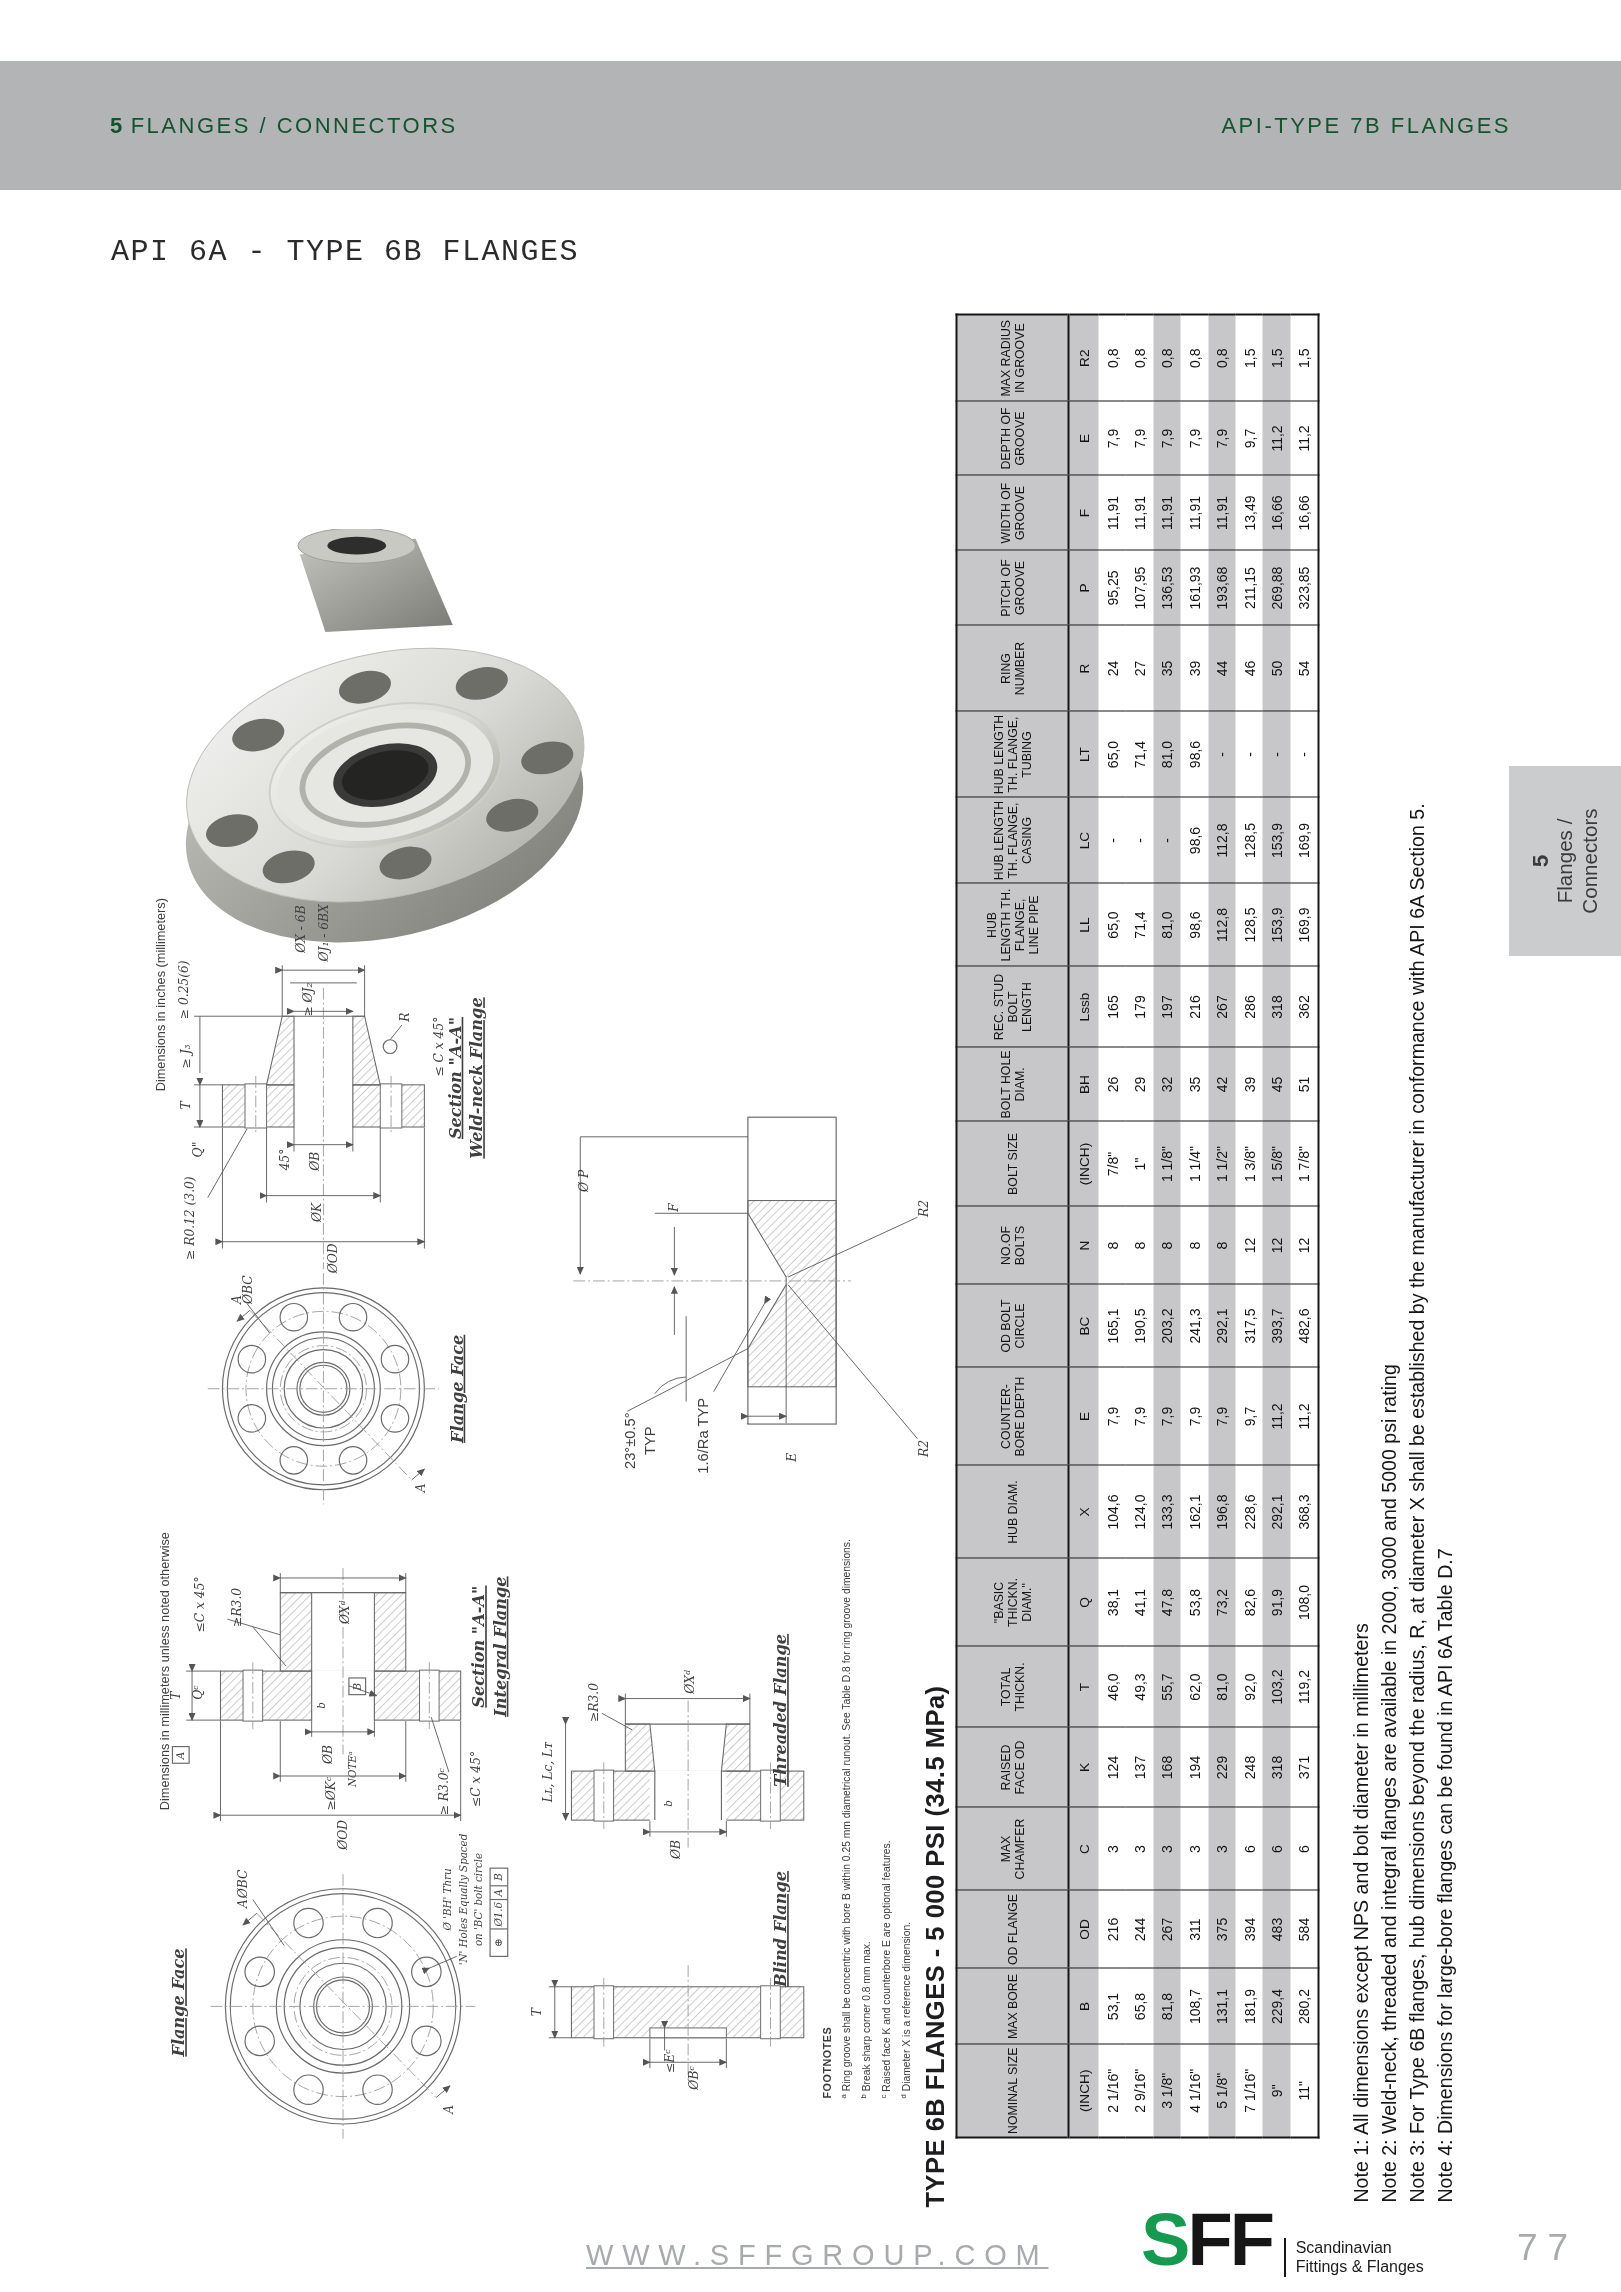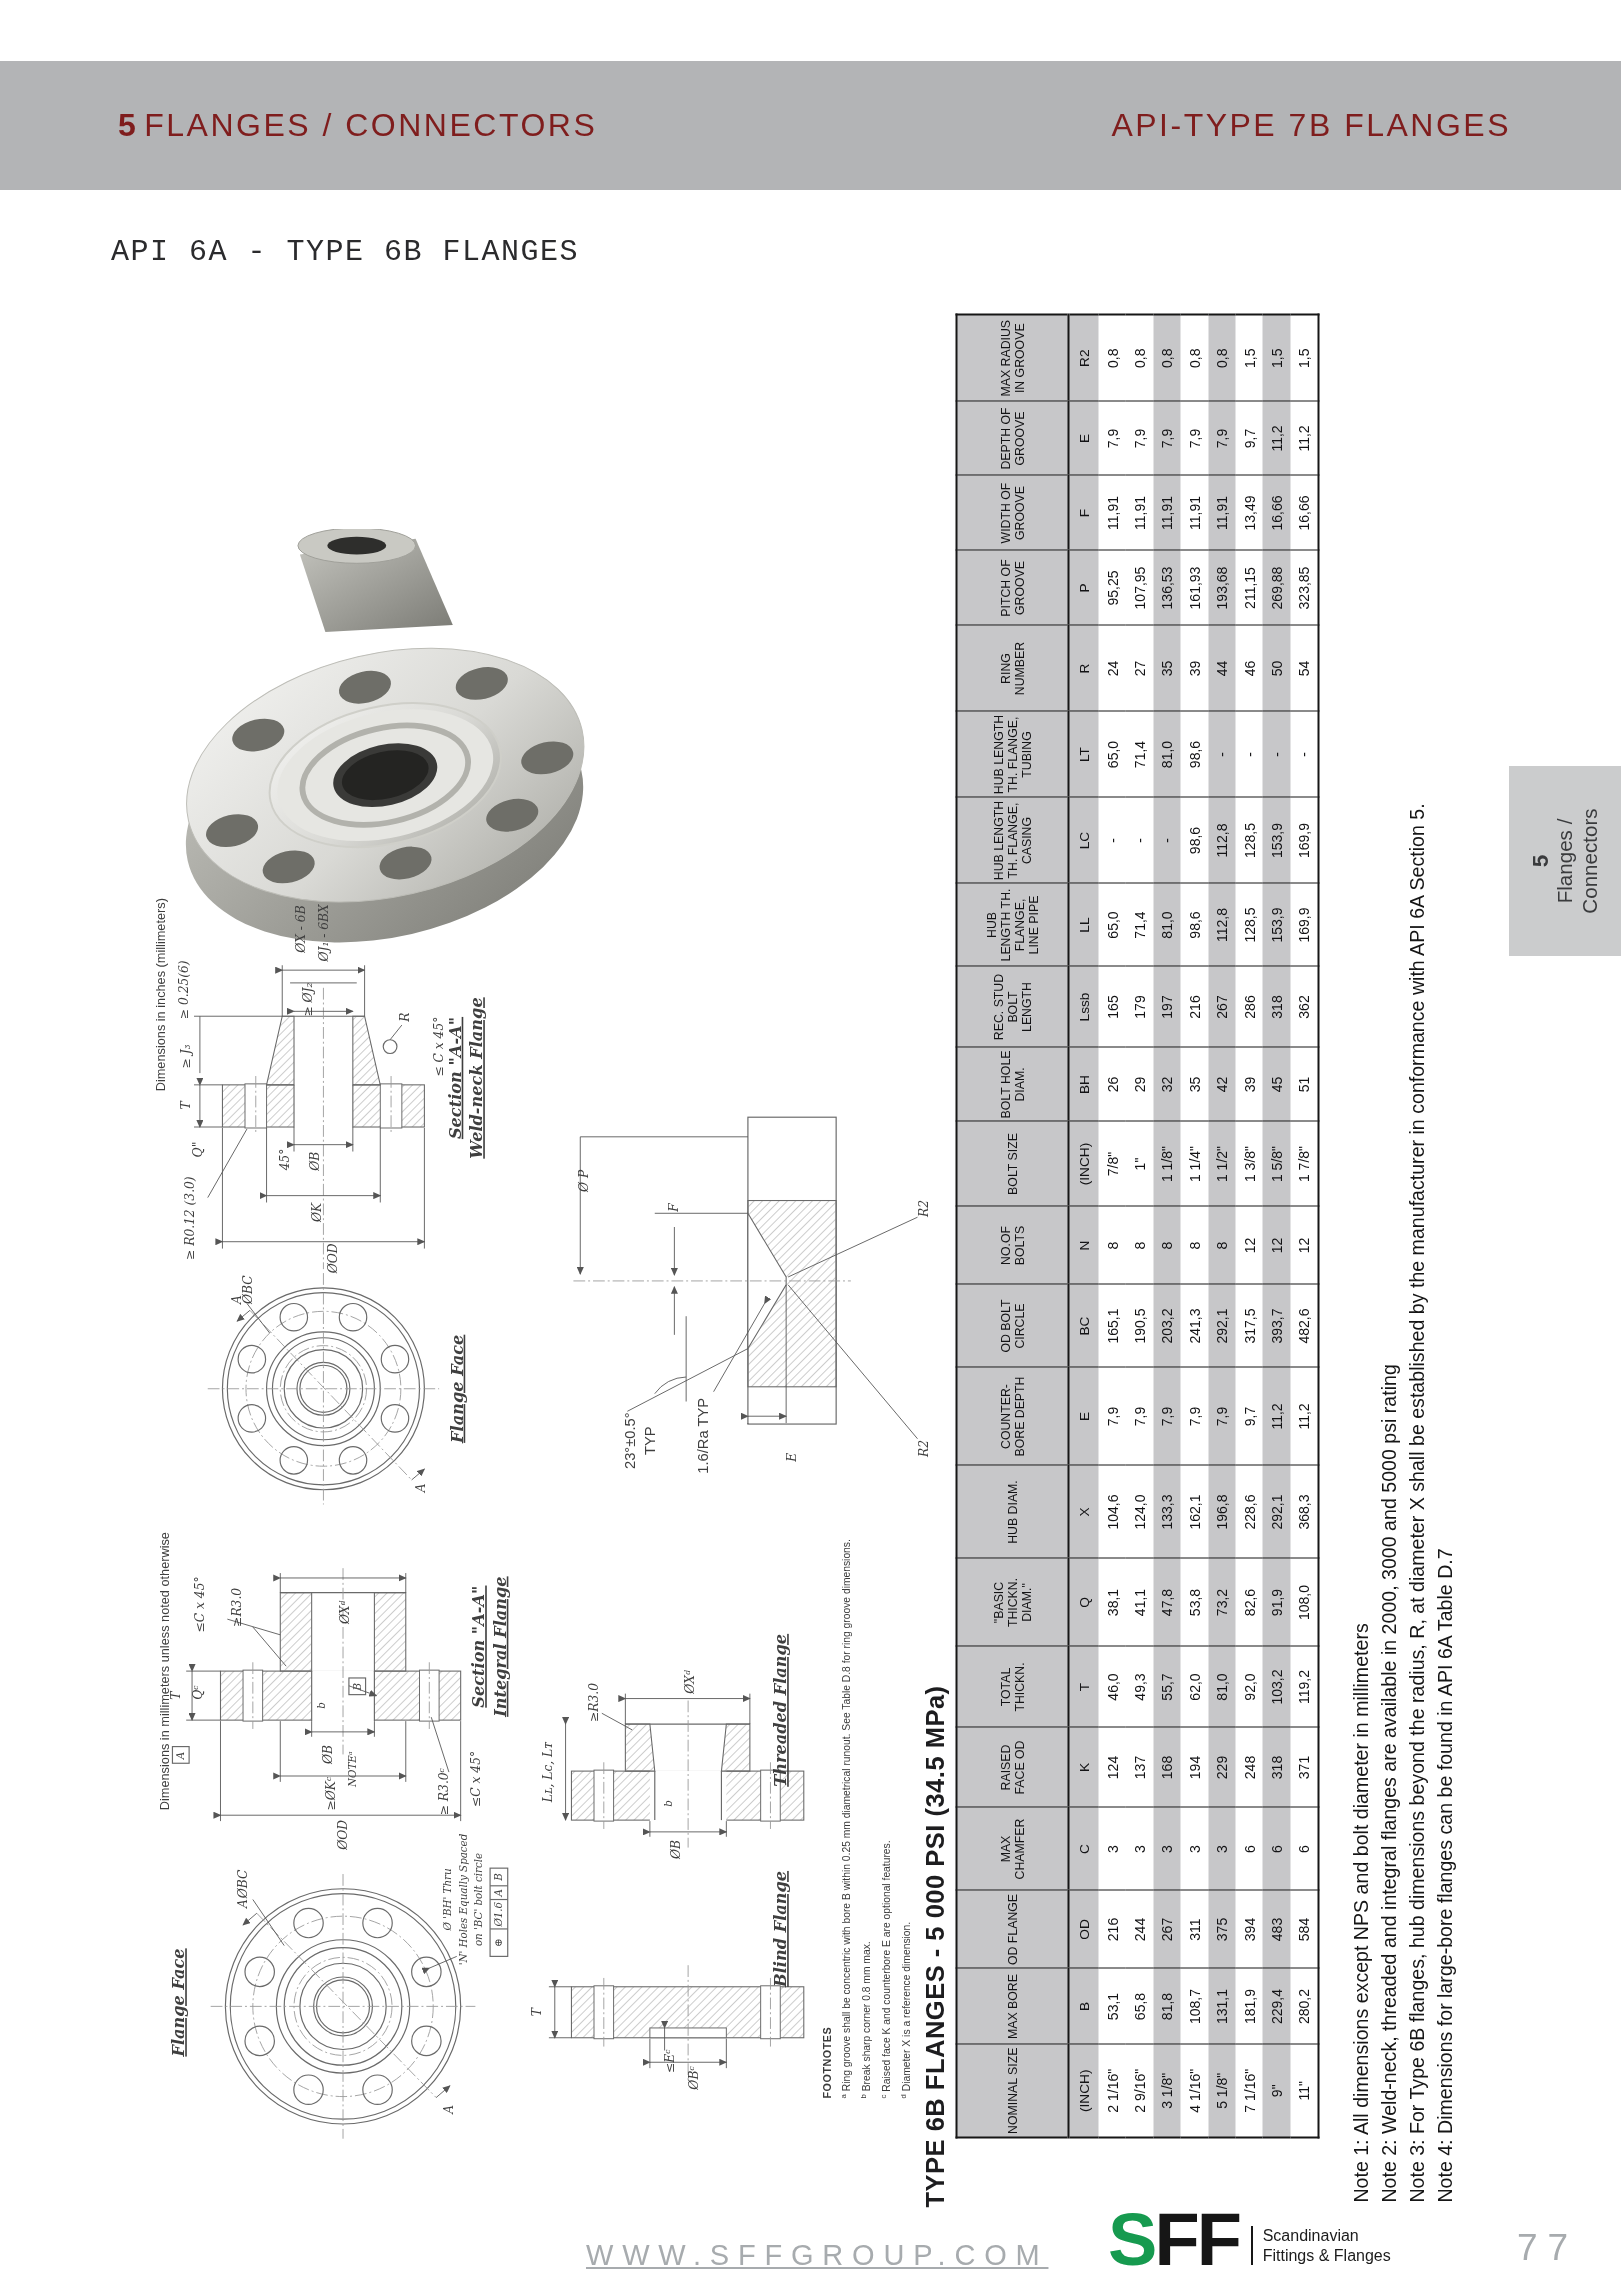--- a/index.html
+++ b/index.html
@@ -2,21 +2,21 @@
 <html><head>
 <meta charset="utf-8">
 <style>
   html,body{margin:0;padding:0;background:#e9e9e9;}
   .page{position:relative;width:1621px;height:2293px;background:#ffffff;margin:0 auto;
         font-family:"Liberation Sans",sans-serif;overflow:hidden;}
   
   .header-bar{position:absolute;left:0;top:61px;width:1621px;height:129px;background:#b3b4b6;
               display:flex;align-items:center;justify-content:space-between;
               padding:0 110px;box-sizing:border-box;}
-  .header-left,.header-right{font-size:32px;color:#7f1d1d;letter-spacing:2.5px;white-space:nowrap;margin-left:8px;}
+  .header-left,.header-right{font-size:22px;color:#14532d;letter-spacing:2.5px;white-space:nowrap;}
   .header-left b{font-weight:bold;margin-right:5.9px;}
   .page-title{position:absolute;left:111px;top:235px;font-size:30px;color:#2b2b2d;letter-spacing:1.5px;font-family:Liberation Mono, monospace;}
   
   .side-tab{position:absolute;left:1509px;top:766px;width:112px;height:190px;background:#cbcccd;}
   .side-tab-inner{position:absolute;left:-39px;top:39px;width:190px;height:112px;
                   transform:rotate(-90deg);display:flex;flex-direction:column;justify-content:center;
                   text-align:center;color:#3a3b3d;}
   .tab-num{font-size:22.5px;font-weight:bold;line-height:25.5px;}
   .tab-line{font-size:20.6px;line-height:24.5px;}
   
@@ -37,21 +37,21 @@
   .note-line{font-size:19.6px;line-height:28px;color:#161616;white-space:nowrap;}
   
   .footnotes{position:absolute;left:578px;top:1753px;width:588px;height:103px;transform:rotate(-90deg);
              color:#3a3a3a;}
   .fn-head{font-size:10.8px;font-weight:bold;letter-spacing:0.5px;margin-bottom:2.9px;}
   .fn-line{font-size:10.3px;line-height:16.7px;white-space:nowrap;}
   .fn-line sup{font-size:7.8px;margin-right:2.9px;}
   
   .footer-site{position:absolute;left:586px;top:2239px;font-size:29px;letter-spacing:8.8px;
                color:#a7abae;white-space:nowrap;text-decoration:underline;}
-  .logo{position:absolute;left:1108px;top:2203px;display:flex;align-items:center;}
+  .logo{position:absolute;left:1141px;top:2203px;display:flex;align-items:flex-end;}
   .logo-word{font-size:74px;font-weight:800;line-height:74px;letter-spacing:-2.9px;color:#161616;}
   .logo-word .s{color:#169a4f;}
   .logo-sub{border-left:2.5px solid #161616;margin-left:11.8px;padding-left:9.8px;margin-top:11.8px;
             font-size:16px;line-height:19.6px;color:#1c1c1c;}
   .page-num{position:absolute;left:1517px;top:2227px;font-size:37px;letter-spacing:9.8px;color:#a7abae;}
   
   .drawings{position:absolute;left:137px;top:529px;}
   .drawings text{fill:#3f3f3f;}
   .dim{font-family:"DejaVu Serif",serif;font-style:italic;font-size:12.5px;}
   .dimsm{font-family:"DejaVu Serif",serif;font-style:italic;font-size:10.5px;}

